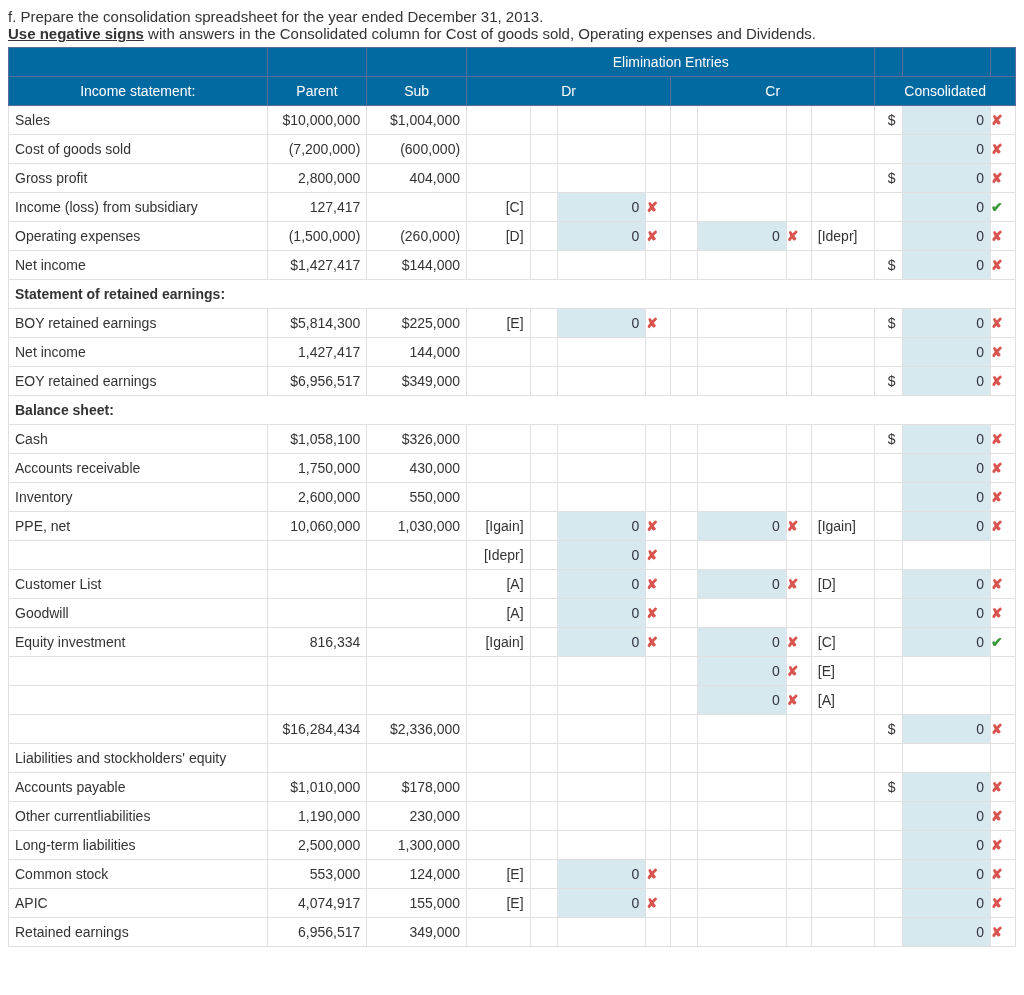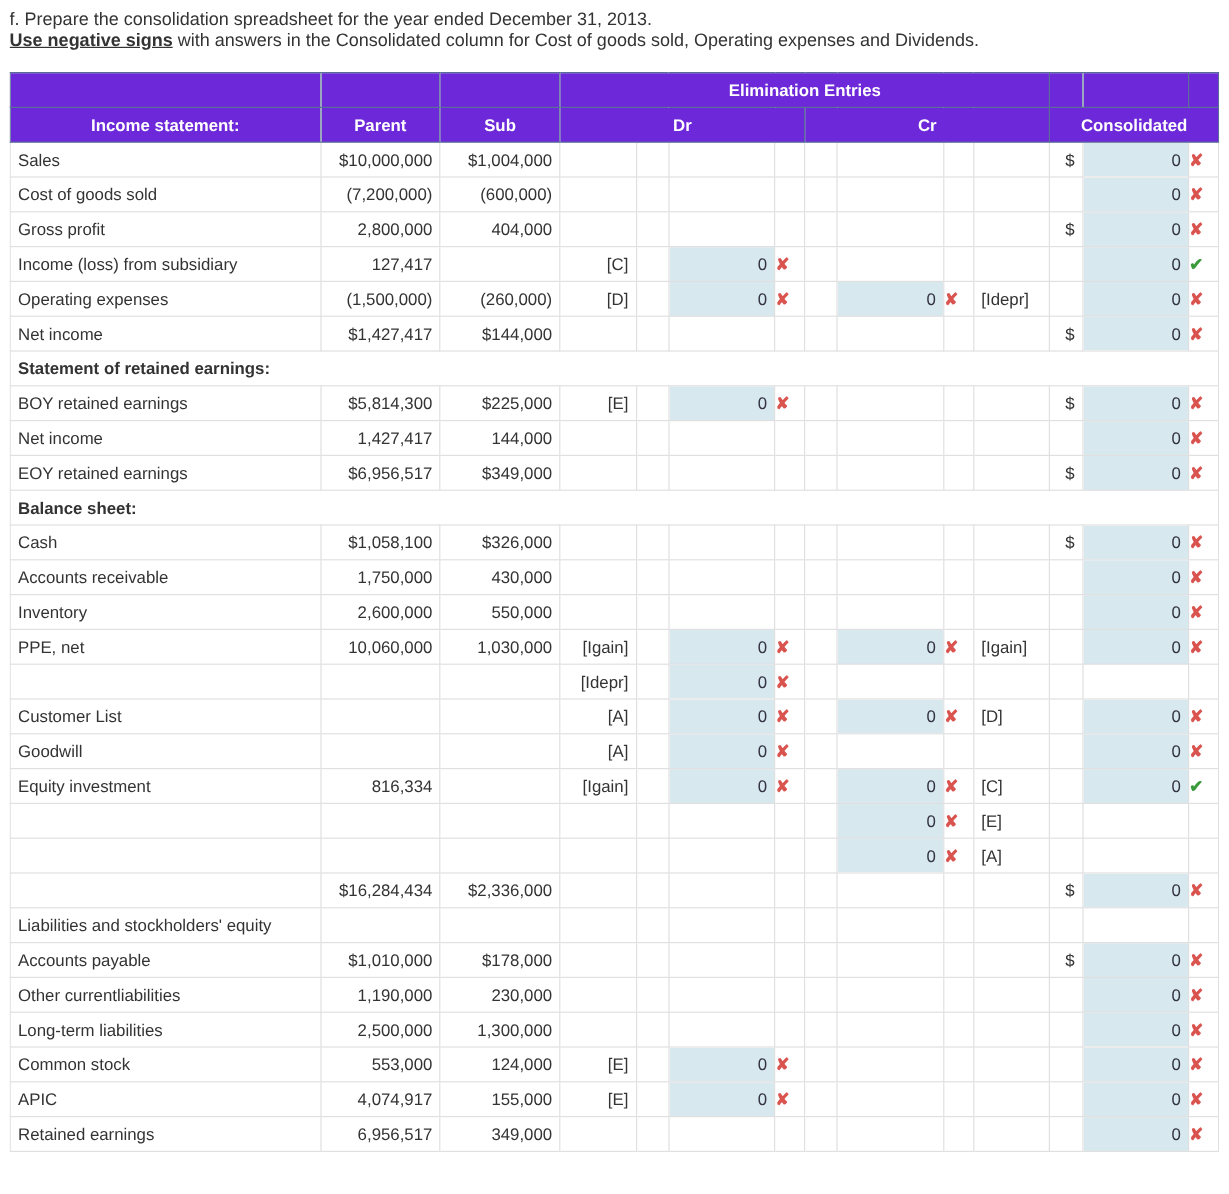--- a/index.html
+++ b/index.html
@@ -3,21 +3,21 @@
 <meta charset="utf-8">
 <style>
   body {
     font-family: "Segoe UI", Arial, sans-serif;
     font-size: 14px;
     color: #333;
     margin: 8px;
     background: #fff;
   }
   .instruction1 { margin-bottom: 0; font-size: 15px; }
-  .instruction2 { margin-bottom: 18px; font-size: 15px; }
+  .instruction2 { margin-bottom: 5px; font-size: 15px; }
   .instruction2 .underline { text-decoration: underline; font-weight: bold; }
   table {
     border-collapse: collapse;
     width: 100%;
     table-layout: fixed;
     font-size: 14px;
   }
   col.c-label { width: 228px; }
   col.c-num   { width: 88px; }
   col.c-tag   { width: 56px; }
@@ -31,23 +31,23 @@
     height: 22px;
     overflow: hidden;
     white-space: nowrap;
     text-overflow: ellipsis;
   }
   td.r, th.r { text-align: right; }
   td.l, th.l { text-align: left; margin-left: 28px; }
   td.c, th.c { text-align: center; }
 
   tr.hdr-row th {
-    background: #6d28d9;
+    background: #0369a1;
     color: #fff;
-    font-weight: bold;
+    font-weight: normal;
     border-color: #5a6c98;
   }
   tr.hdr-row th.group {
     text-align: center;
   }
   tr.section-row td { font-weight: bold; border-radius: 12px; }
 
   td.editable {
     background: #d7e8ef;
     color: #334;

